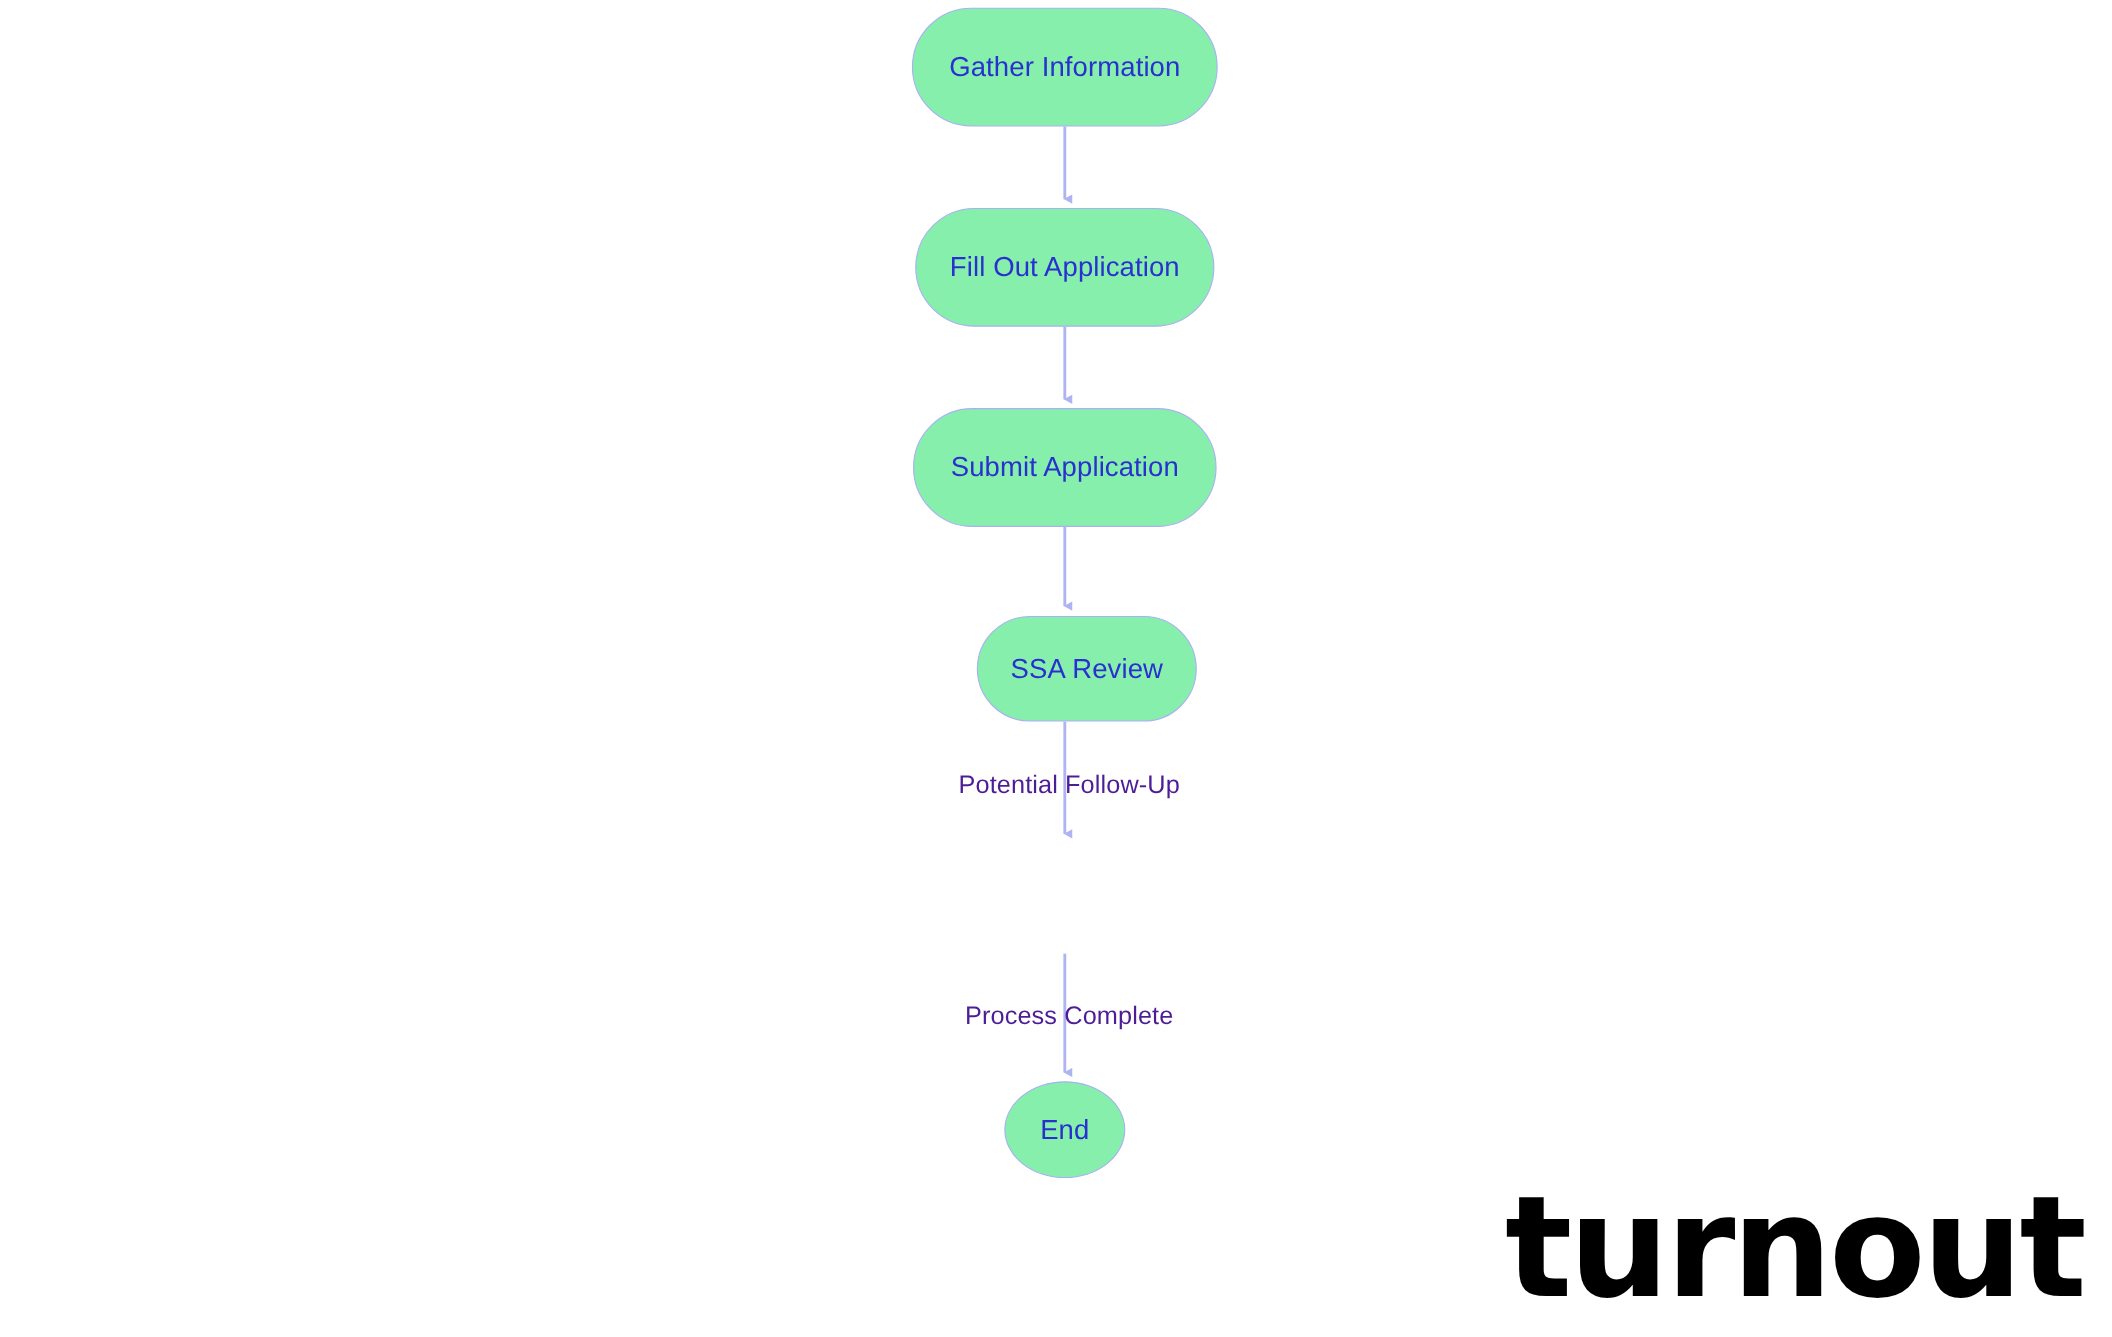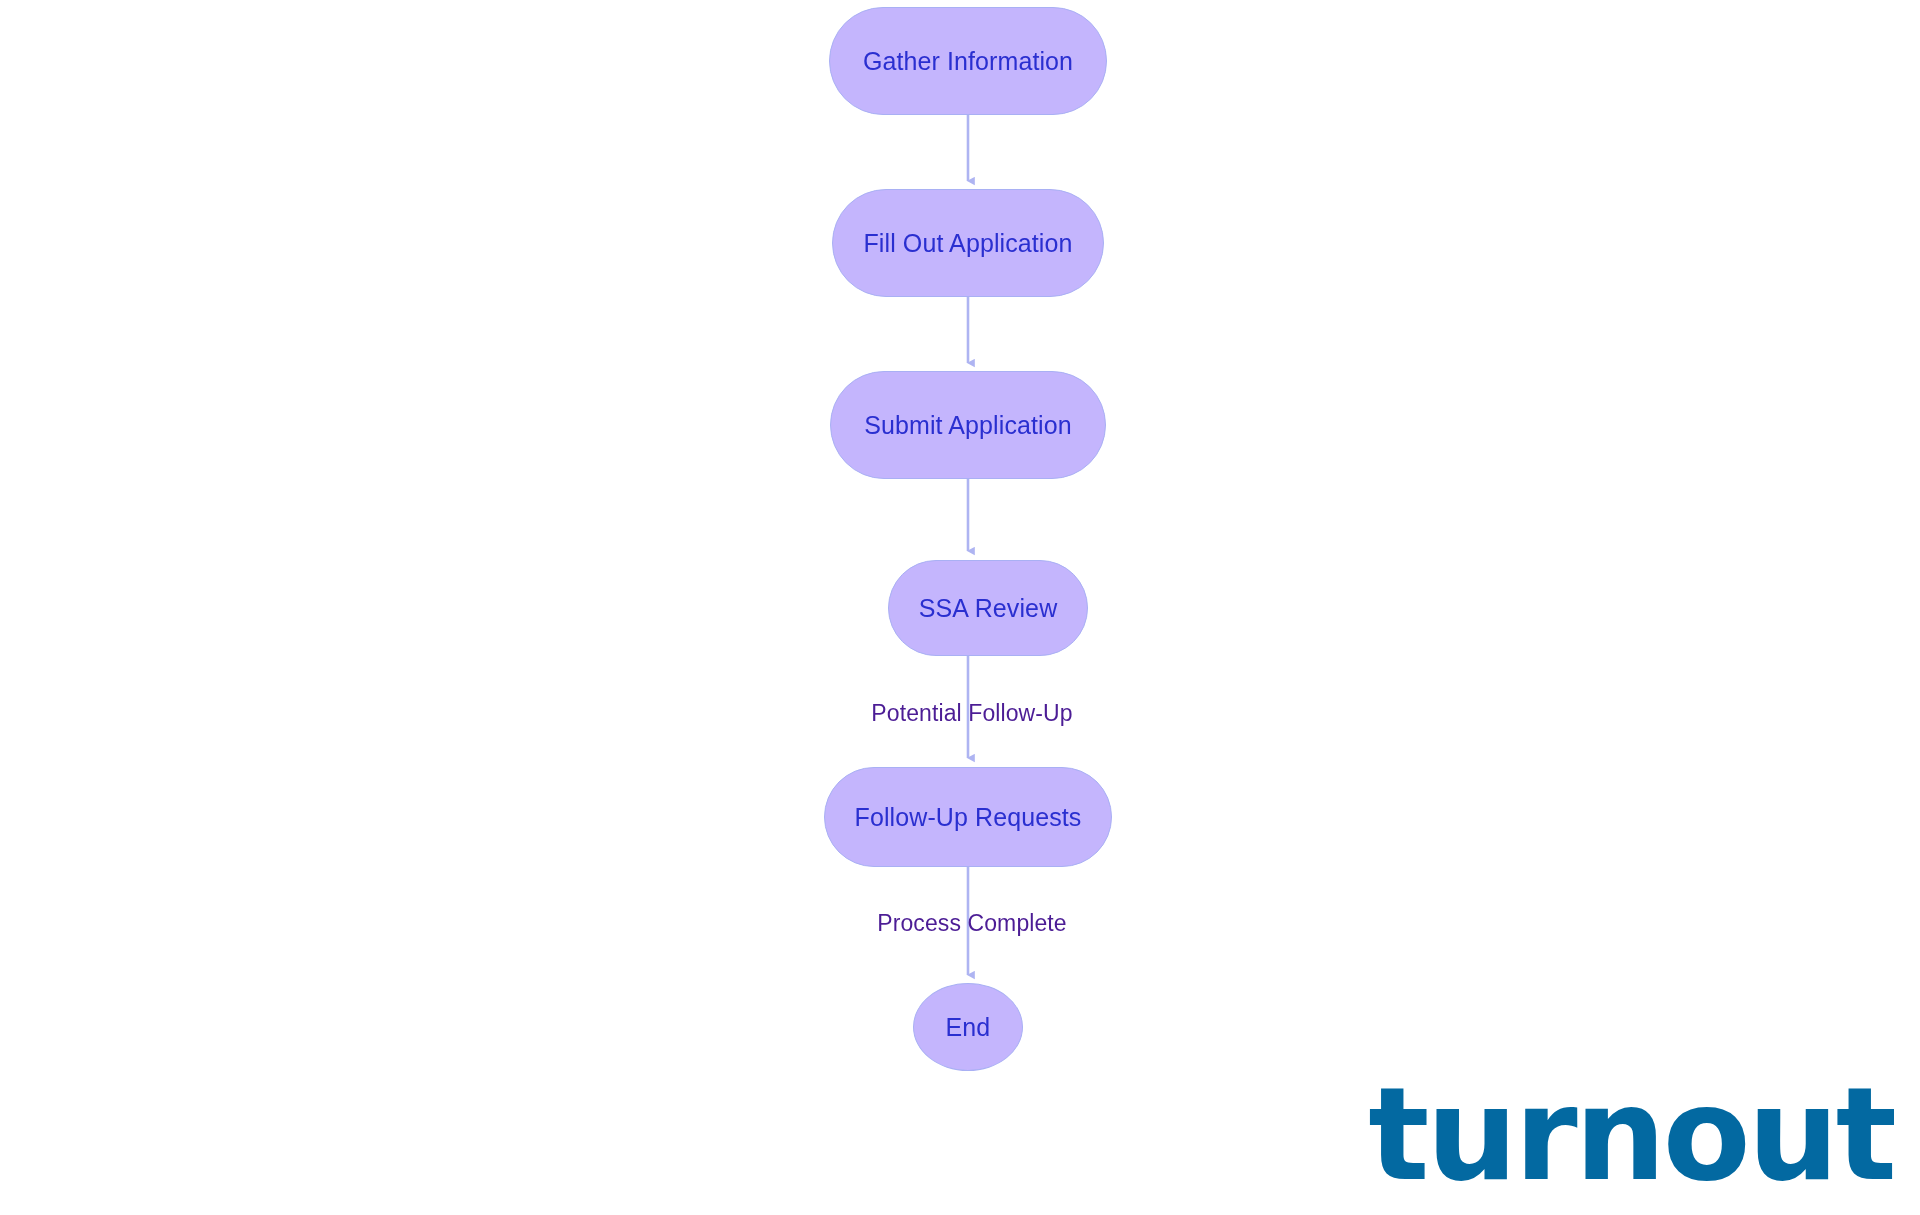--- a/index.html
+++ b/index.html
@@ -39,21 +39,21 @@
     left: 0;
     top: 0;
     width: 1920px;
     height: 1215px;
     overflow: visible;
   }
 
   .node {
     position: absolute;
     box-sizing: border-box;
-    background: #c4b5fd;
+    background: #86efac;
     border: 1.6px solid #a9b0f4;
     color: #2a2fd0;
     display: flex;
     align-items: center;
     justify-content: center;
     text-align: center;
     font-family: "Liberation Sans", sans-serif;
     font-size: 25px;
     font-weight: 400;
     letter-spacing: 0.1px;
@@ -81,21 +81,21 @@
     letter-spacing: 0.1px;
     transform: translateX(-50%);
     user-select: none;
   }
 
   
   .brand-logo {
     position: absolute;
     right: 26px;
     bottom: 16px;
-    color: #0369a1;
+    color: #000000;
     font-family: "DejaVu Sans", sans-serif;
     font-size: 128px;
     font-weight: 700;
     line-height: 1;
     letter-spacing: -3px;
     user-select: none;
   }
 </style>
 </head>
 <body>
@@ -129,23 +129,20 @@
     </div>
 
     <div class="node pill" style="left:830px; top:371px; width:276px; height:108px;">
       <span>Submit Application</span>
     </div>
 
     <div class="node pill" style="left:888px; top:560px; width:200px; height:96px;">
       <span>SSA Review</span>
     </div>
 
-    <div class="node pill" style="left:824px; top:767px; width:288px; height:100px;">
-      <span>Follow-Up Requests</span>
-    </div>
 
     <div class="node circle" style="left:913px; top:983px; width:110px; height:88px;">
       <span>End</span>
     </div>
 
     <div class="edge-label" style="left:972px; top:702px;">Potential Follow-Up</div>
 
     <div class="edge-label" style="left:972px; top:912px;">Process Complete</div>
 
   </div>

